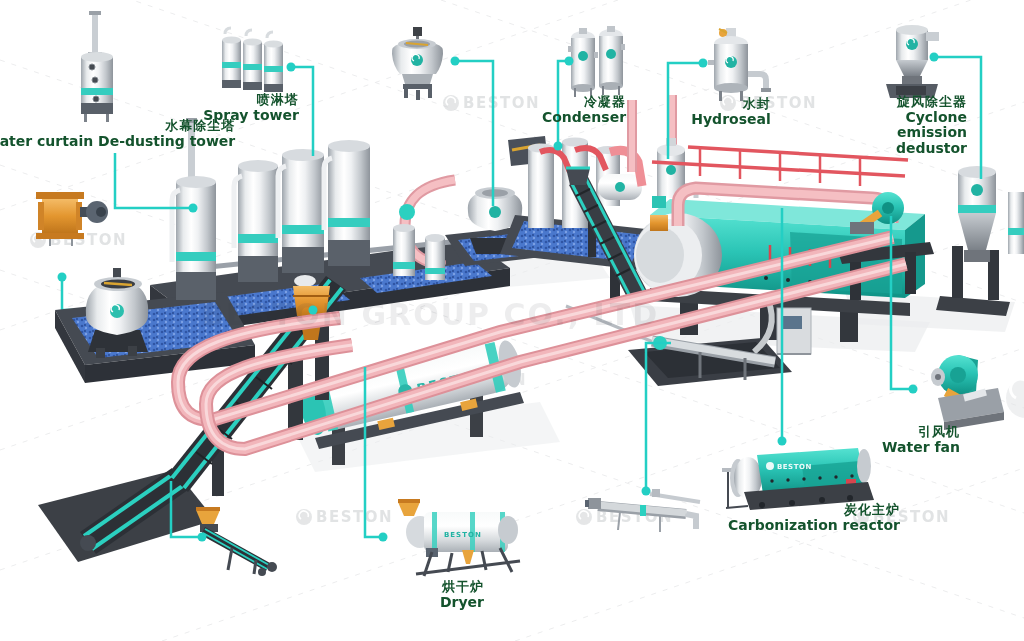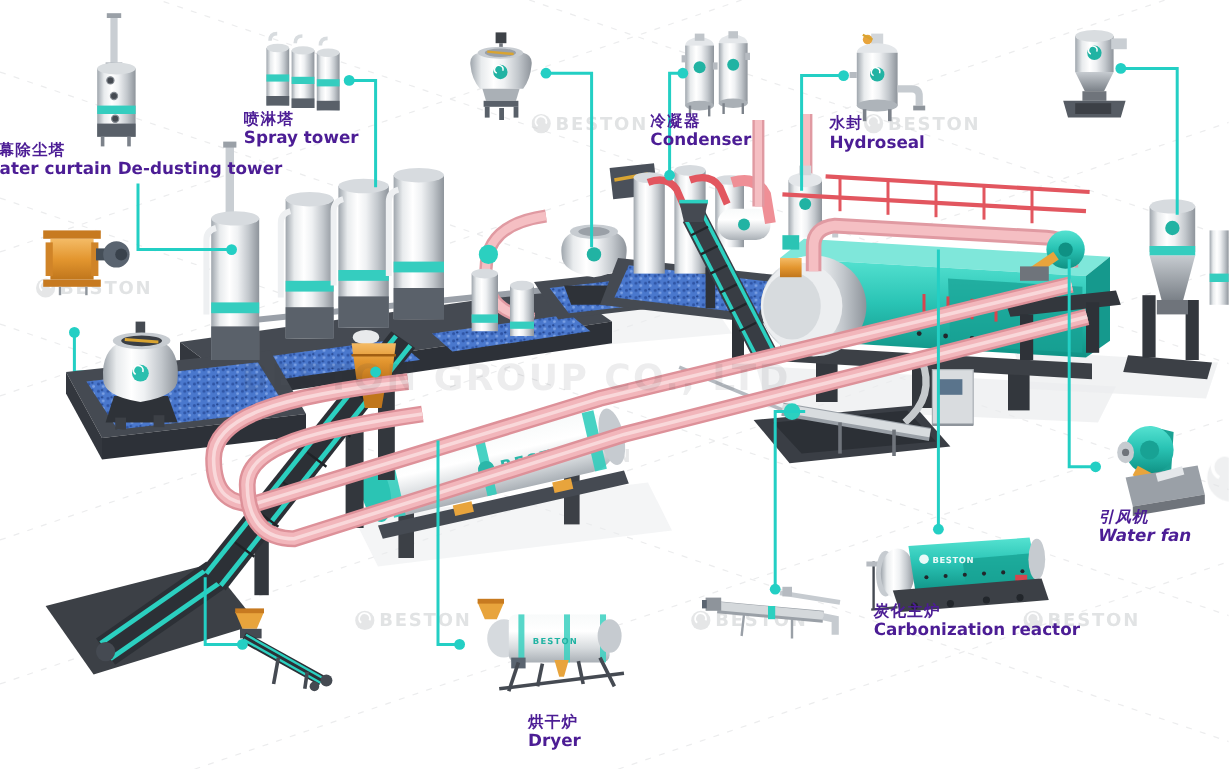--- a/index.html
+++ b/index.html
@@ -1,19 +1,19 @@
 <!DOCTYPE html>
 <html><head>
 <meta charset="utf-8">
 <style>
   html,body{margin:0;padding:0;background:#ffffff;}
   .stage{position:relative;width:1024px;height:641px;background:#ffffff;overflow:hidden;
          font-family:"DejaVu Sans","Liberation Sans",sans-serif;}
   .stage svg.scene{position:absolute;left:0;top:0;}
-  .label{position:absolute;transform:translateX(-50%);text-align:left;color:#4c1d95;
+  .label{position:absolute;transform:translateX(-50%);text-align:right;color:#14532d;
          font-weight:bold;line-height:1.12;white-space:nowrap;z-index:5;}
   .label .zh{display:block;font-size:13px;letter-spacing:1px;}
   .label .en{display:block;font-size:14px;}
   .label.wrap{white-space:normal;width:112px;}
 </style>
 </head>
 <body>
 
 <div class="stage">
 
@@ -646,26 +646,30 @@
   <span class="en">Spray tower</span>
 </div>
 <div class="label" style="left:584px;top:95px;">
   <span class="zh">冷凝器</span>
   <span class="en">Condenser</span>
 </div>
 <div class="label" style="left:731px;top:97px;">
   <span class="zh">水封</span>
   <span class="en">Hydroseal</span>
 </div>
-<div class="label" style="left:462px;top:580px;margin-top:16px;">
+<div class="label wrap" style="left:911px;top:95px;">
+  <span class="zh">旋风除尘器</span>
+  <span class="en">Cyclone emission dedustor</span>
+</div>
+<div class="label" style="left:462px;top:580px;">
   <span class="zh">烘干炉</span>
   <span class="en">Dryer</span>
 </div>
 <div class="label" style="left:814px;top:503px;">
   <span class="zh">炭化主炉</span>
   <span class="en">Carbonization reactor</span>
 </div>
-<div class="label" style="left:954px;top:425px;font-style:italic;">
+<div class="label" style="left:921px;top:425px;">
   <span class="zh">引风机</span>
   <span class="en">Water fan</span>
 </div>
 
 </div>
 
 </body></html>

